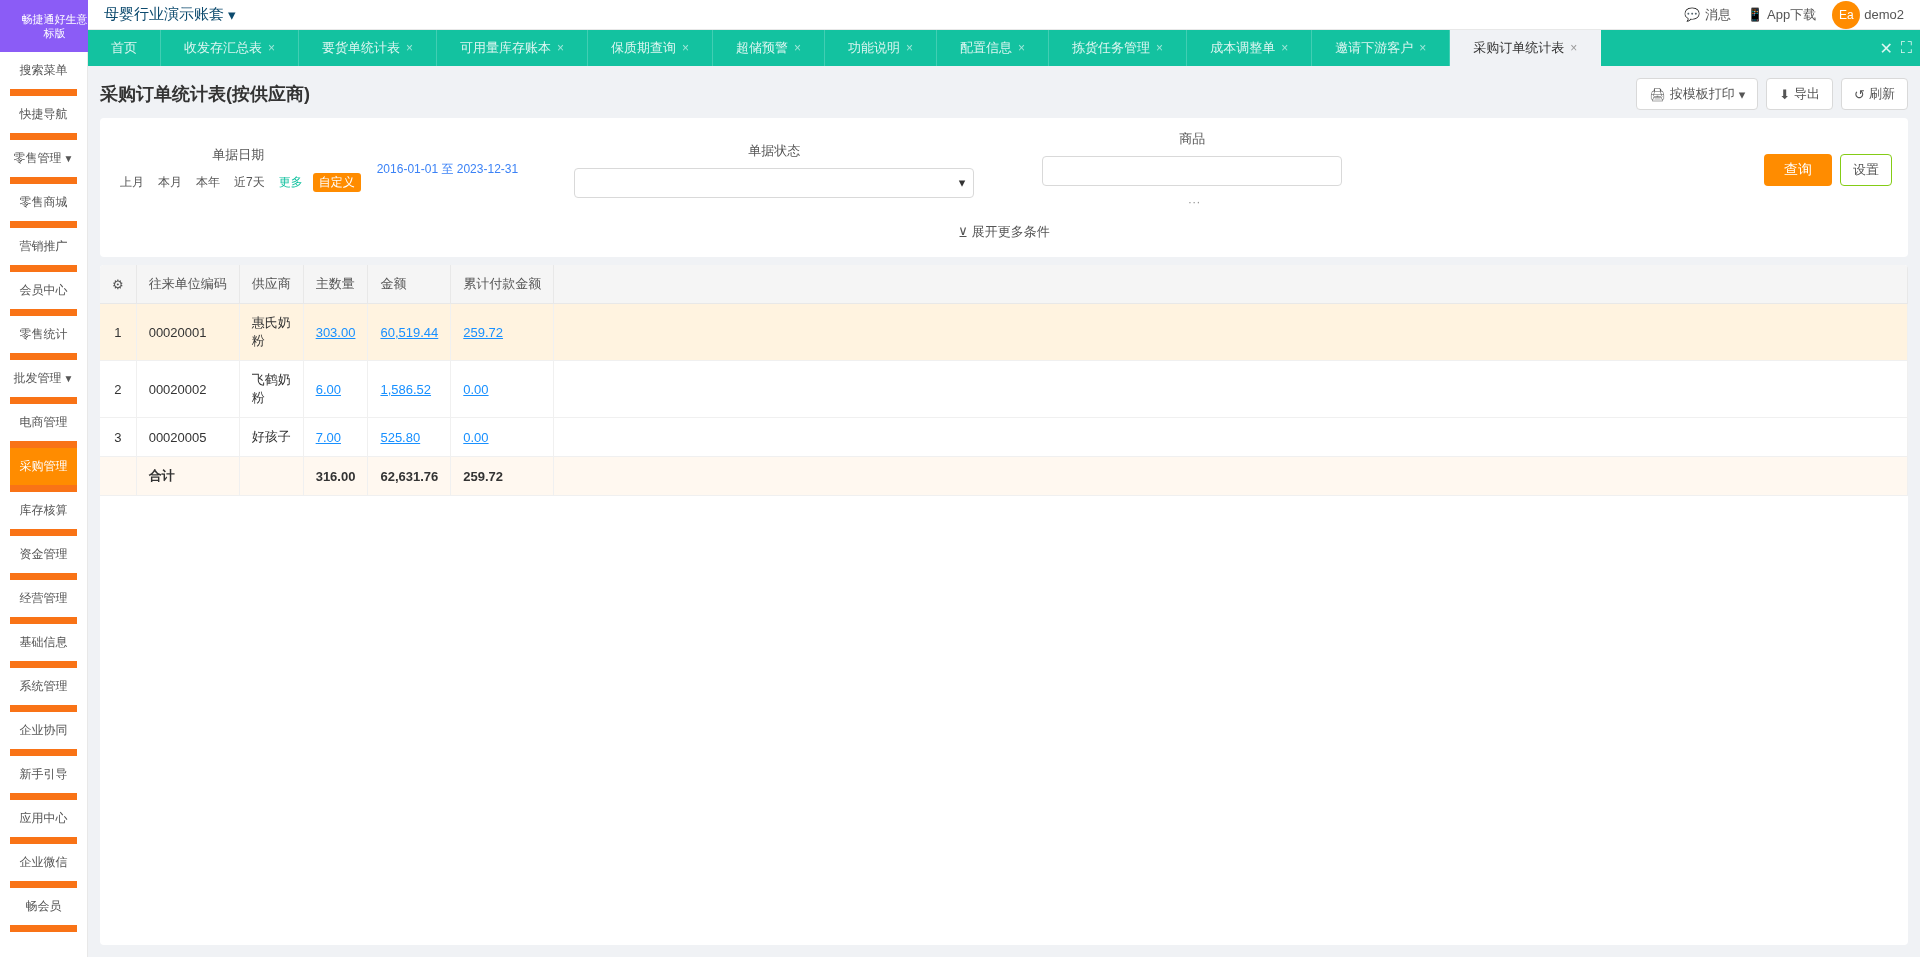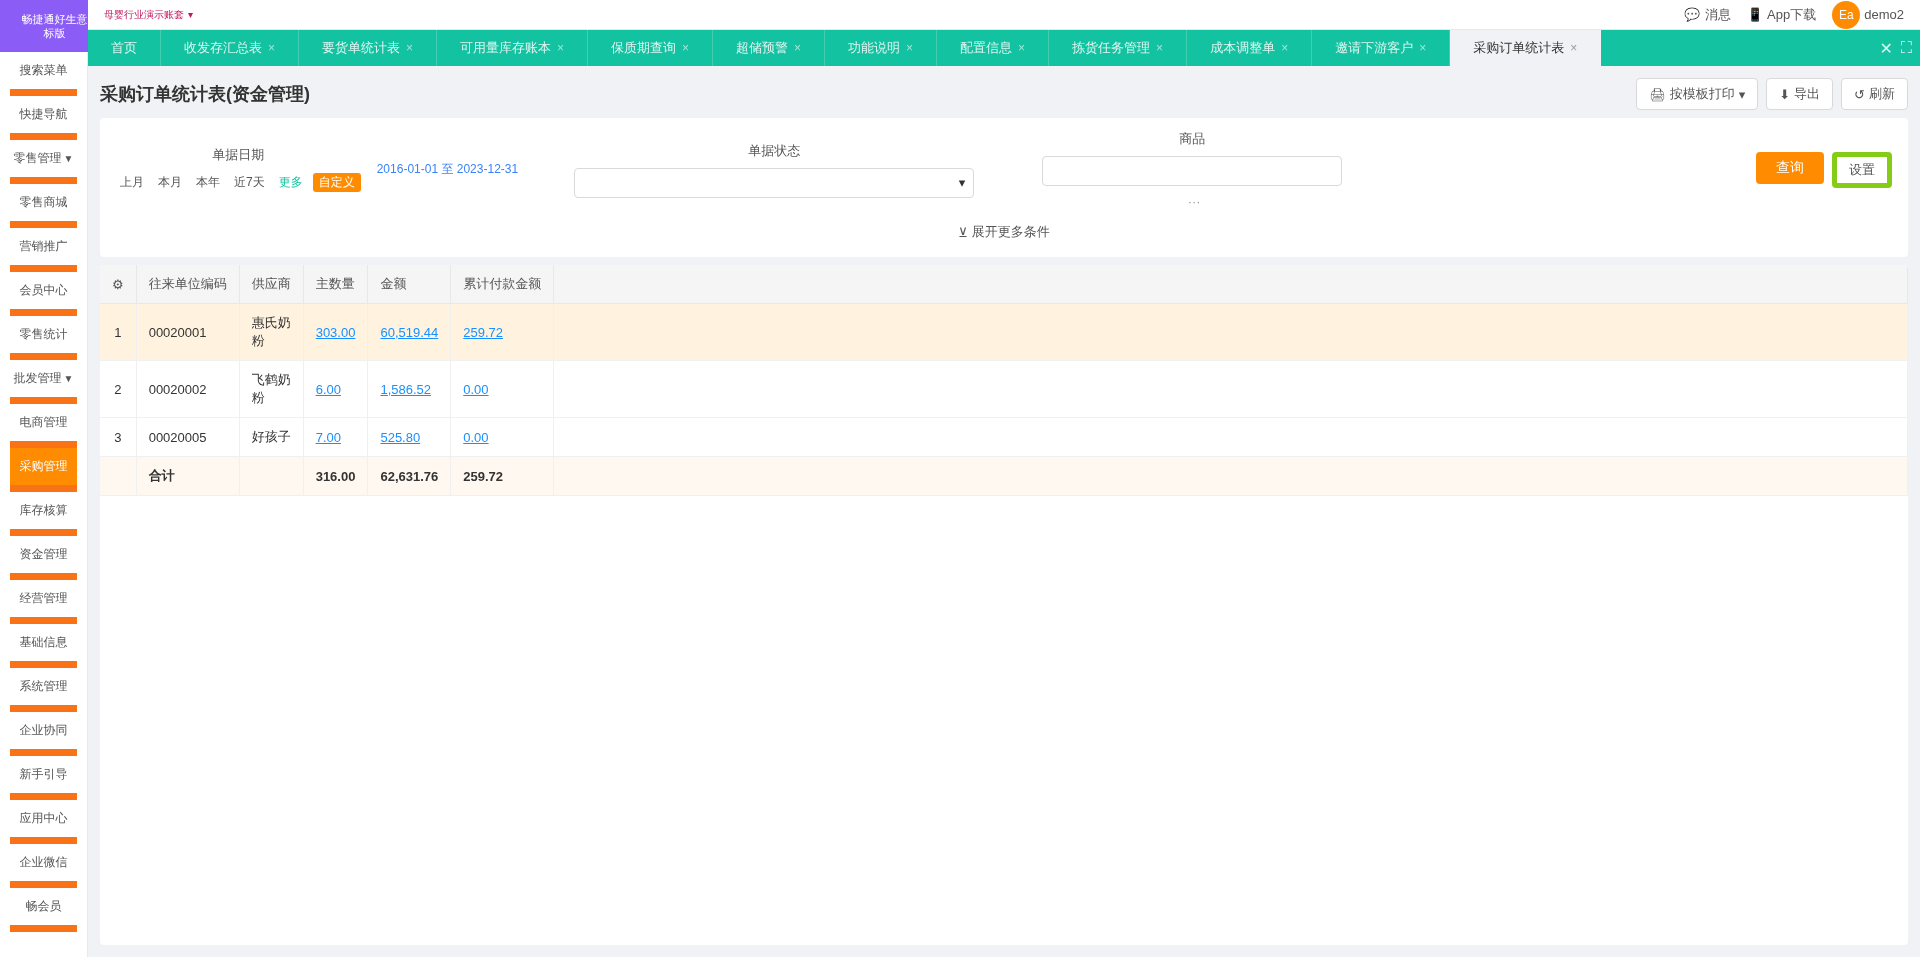--- a/index.html
+++ b/index.html
@@ -12,21 +12,21 @@
     .sidebar-item { width: 100%; text-align: center; padding: 10px 4px; font-size: 12px; color: #555; cursor: pointer; border-bottom: 7px solid #f97316; }
     .sidebar-item.active { background: #ff8c00; color: white; }
     .sidebar-item.has-arrow { display: flex; align-items: center; justify-content: center; gap: 2px; }
     .sidebar-item .arrow { font-size: 10px; }
 
     
     .main { flex: 1; display: flex; flex-direction: column; height: 957px; overflow: hidden; }
 
     
     .topbar { height: 30px; background: #fff; border-bottom: 1px solid #e8e8e8; display: flex; align-items: center; padding: 0 16px; justify-content: space-between; flex-shrink: 0; }
-    .topbar-title { font-size: 10px; color: #be185d; display: flex; align-items: center; gap: 4px; }
+    .topbar-title { font-size: 15px; color: #0c4a6e; display: flex; align-items: center; gap: 4px; }
     .topbar-right { display: flex; align-items: center; gap: 16px; font-size: 13px; color: #555; }
     .topbar-right .icon-text { display: flex; align-items: center; gap: 4px; cursor: pointer; }
     .user-avatar { width: 28px; height: 28px; border-radius: 50%; background: #ff8c00; display: flex; align-items: center; justify-content: center; color: white; font-size: 12px; }
 
     
     .tabbar { height: 36px; background: #13c2a0; display: flex; align-items: stretch; flex-shrink: 0; overflow: hidden; }
     .tab-item { display: flex; align-items: center; padding: 0 23px; font-size: 13px; color: rgba(255,255,255,0.85); cursor: pointer; border-right: 1px solid rgba(255,255,255,0.2); white-space: nowrap; gap: 6px; position: relative; }
     .tab-item.active { background: #f0f2f5; color: #333; }
     .tab-item .tab-close { font-size: 12px; color: rgba(255,255,255,0.6); cursor: pointer; }
     .tab-item.active .tab-close { color: #999; }
@@ -54,21 +54,21 @@
     .date-shortcut.more { color: #13c2a0; }
     .date-tag { background: #ff8c00; color: white; border-radius: 3px; padding: 1px 6px; font-size: 12px; cursor: pointer; }
     .date-range { font-size: 12px; color: #3b82f6; }
     .filter-input { border: 1px solid #d9d9d9; border-radius: 4px; padding: 4px 8px; font-size: 13px; height: 30px; min-width: 120px; }
     .filter-select { border: 1px solid #d9d9d9; border-radius: 4px; padding: 4px 8px; font-size: 13px; height: 30px; min-width: 200px; background: white; display: flex; align-items: center; justify-content: space-between; cursor: pointer; }
     .filter-select-wide { min-width: 400px; }
     .expand-more { text-align: center; padding: 4px; color: #555; font-size: 13px; cursor: pointer; display: flex; align-items: center; justify-content: center; gap: 4px; }
 
     
     .btn-query { background: #ff8c00; color: white; border: none; border-radius: 4px; padding: 6px 20px; font-size: 14px; cursor: pointer; height: 32px; }
-    .btn-settings { background: white; color: #555; border: 5px solid #84cc16; border-radius: 4px; padding: 4px 12px; font-size: 13px; cursor: pointer; }
+    .btn-settings { background: white; color: #555; border: 1px solid #84cc16; border-radius: 4px; padding: 4px 12px; font-size: 13px; cursor: pointer; }
 
     
     .filter-right { margin-left: auto; display: flex; gap: 8px; }
 
     
     .table-container { background: white; border-radius: 4px; flex: 1; overflow: auto; }
     .data-table { width: 100%; border-collapse: collapse; }
     .data-table th { background: #f5f5f5; padding: 10px 12px; text-align: left; font-size: 13px; color: #555; font-weight: normal; border-bottom: 1px solid #e8e8e8; border-right: 1px solid #e8e8e8; white-space: nowrap; }
     .data-table th:first-child { width: 40px; text-align: center; }
     .data-table td { padding: 10px 12px; font-size: 13px; color: #333; border-bottom: 1px solid #f0f0f0; border-right: 1px solid #f0f0f0; }
@@ -191,21 +191,21 @@
       </div>
     <div class="tabbar-end">
       <span>✕</span>
       <span>⛶</span>
     </div>
   </div>
 
   <div class="page-content">
 
     <div class="page-header">
-      <div class="page-title">采购订单统计表(资金管理)</div>
+      <div class="page-title">采购订单统计表(按供应商)</div>
       <div class="page-actions">
         <button class="btn-template">
           <span>🖨</span>
           <span>按模板打印</span>
           <span>▾</span>
         </button>
         <button class="btn-export">
           <span>⬇</span>
           <span>导出</span>
         </button>

